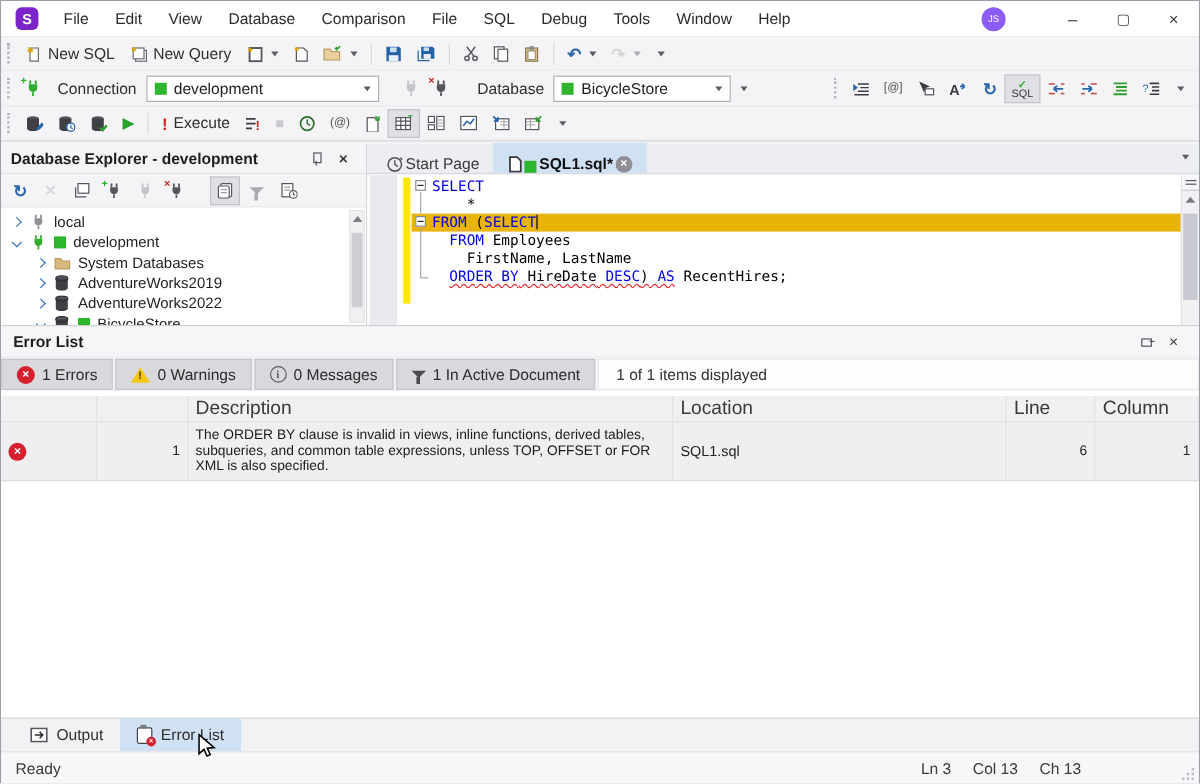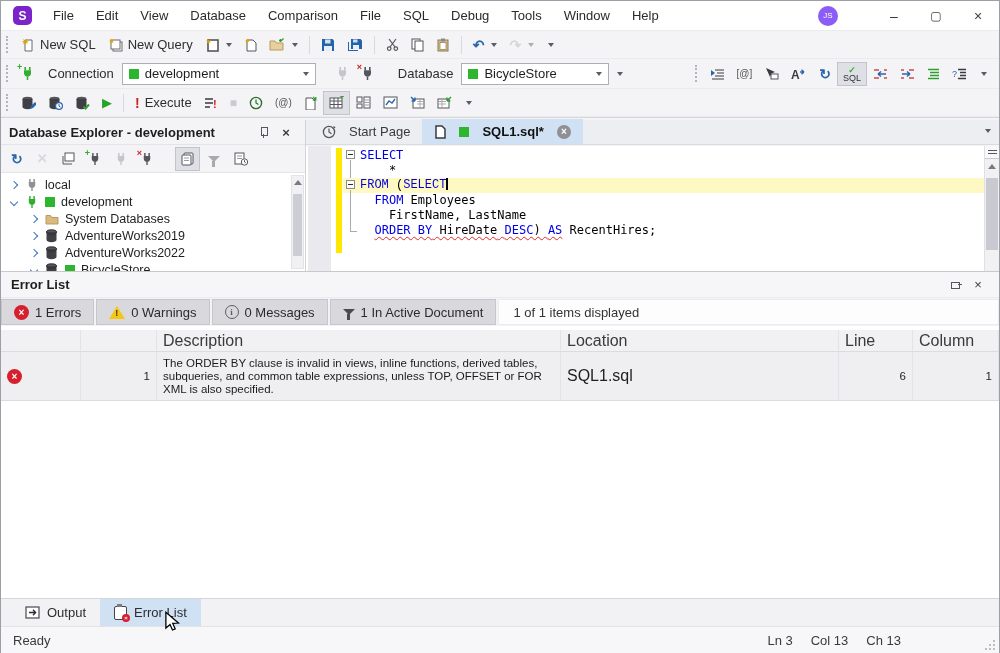--- a/index.html
+++ b/index.html
@@ -67,30 +67,30 @@
   .chev.exp { transform:rotate(45deg); }
   .ticon { display:inline-flex; width:15px; justify-content:center; flex:none; }
   .tscroll { position:absolute; right:1px; top:2px; bottom:2px; width:13px; background:#f1f1f4; border:1px solid #e3e3e7; }
   .tscroll .up { height:13px; display:flex; align-items:center; justify-content:center; }
   .arr-up { width:0; height:0; border-left:4px solid transparent; border-right:4px solid transparent; border-bottom:5px solid #7a7a82; }
   .tscroll .thumb { position:absolute; left:1px; right:1px; top:18px; height:62px; background:#cdced4; }
 
   
   .editor { position:absolute; left:305px; top:2px; right:0; bottom:0; }
   .tabstrip { height:25px; display:flex; align-items:flex-end; background:#eceef2; padding-left:4px; position:relative; border-bottom:1px solid #d8dbe2; }
-  .etab { height:25px; display:flex; align-items:center; gap:13px; padding:0 12px; color:#3a3a3a; }
+  .etab { height:25px; display:flex; align-items:flex-end; gap:2px; padding:0 12px; color:#3a3a3a; }
   .etab.active { background:#cfe1f3; font-weight:bold; color:#111; }
   .tabclose { width:14px; height:14px; border-radius:50%; background:#8f9096; color:#fff; font-size:10px; line-height:14px; text-align:center; }
   .strip-caret { position:absolute; right:8px; top:9px; }
   .edbody { position:absolute; left:0; top:26px; right:0; bottom:0; background:#fff; }
   .sel-margin { position:absolute; left:2px; top:0; bottom:0; width:23px; background:#e9e9ee; }
   .change-bar { position:absolute; left:30px; top:2px; width:6px; height:105px; background:#ffe800; }
   .codeblock { position:absolute; left:37px; top:2px; right:15px; }
   .code-line { display:flex; height:15px; line-height:15px; font-family:"DejaVu Sans Mono", monospace; font-size:12px; white-space:pre; }
-  .code-line.current { background:#fef9c3;font-family:Liberation Mono, monospace; }
+  .code-line.current { background:#eab308; }
   .fold { width:17px; flex:none; position:relative; }
   .fold-box { position:absolute; left:3px; top:2px; width:9px; height:9px; border:1px solid #8c8c8c; background:#fdfdfd; }
   .fold-box::after { content:""; position:absolute; left:1px; top:3px; width:5px; height:1px; background:#2b2b2b; }
   .fold-vline { position:absolute; left:7px; width:1px; background:#ababab; }
   .fold-vline.full { top:0; bottom:0; }
   .fold-vline.below { top:12px; bottom:0; }
   .fold-vline.half { top:0; height:8px; }
   .fold-hstub { position:absolute; left:7px; top:8px; width:7px; height:1px; background:#ababab; }
   .k { color:#0000e8; }
   .p { color:#000; }
@@ -110,21 +110,21 @@
   .fbtn { display:flex; align-items:center; gap:6px; padding:0 12px; background:#d9d9dd; border:1px solid #c6c6cc; color:#2b2b2b; }
   .fsummary { flex:1; background:#fdfdfe; border:1px solid #ececef; display:flex; align-items:center; padding-left:14px; color:#333; }
   .etable { position:absolute; left:0; top:58px; right:0; bottom:0; background:#fff; }
   .egrid { display:grid; grid-template-columns:80px 76px 404px 278px 74px 1fr; }
   .ehead { height:22px; background:#f1f1f3; border-bottom:1px solid #dcdce0; color:#3a3a3a; font-size:16px; }
   .ehead > div { display:flex; align-items:center; padding:0 6px; border-right:1px solid #e3e3e7; }
   .erow { background:#efeff1; border-bottom:1px solid #dcdce0; font-size:11.5px; }
   .erow > div { padding:4px 6px; border-right:1px solid #e3e3e7; display:flex; align-items:center; }
   .erow .num, .ehead .num { justify-content:flex-end; }
   .erow .desc { line-height:13px; display:block; padding-top:5px; color:#1b1b1b; }
-  .erow .loc { font-size:16px; }
+  .erow .loc { font-size:12px; }
 
   
   .err-ico { width:15px; height:15px; border-radius:50%; background:#d6202f; color:#fff; display:inline-flex; align-items:center; justify-content:center; font-size:10px; font-weight:bold; flex:none; }
   .warn-ico { width:0; height:0; border-left:8px solid transparent; border-right:8px solid transparent; border-bottom:13px solid #f5c713; position:relative; display:inline-block; }
   .warn-ico::after { content:"!"; position:absolute; left:-2px; top:2px; font-size:9px; font-weight:bold; color:#4a3a00; }
   .info-ico { width:14px; height:14px; border-radius:50%; border:1.5px solid #5c5c64; color:#5c5c64; display:inline-flex; align-items:center; justify-content:center; font-size:9px; font-weight:bold; font-family:"Liberation Serif", serif; }
   .funnel { width:0; height:0; border-left:6px solid transparent; border-right:6px solid transparent; border-top:6px solid #4a4a50; position:relative; display:inline-block; }
   .funnel::after { content:""; position:absolute; left:-1.5px; top:-1px; width:3px; height:6px; background:#4a4a50; }
   .funnel.dim { border-top-color:#a9a9b0; } .funnel.dim::after { background:#a9a9b0; }
   .pin-h { width:14px; height:14px; position:relative; }

